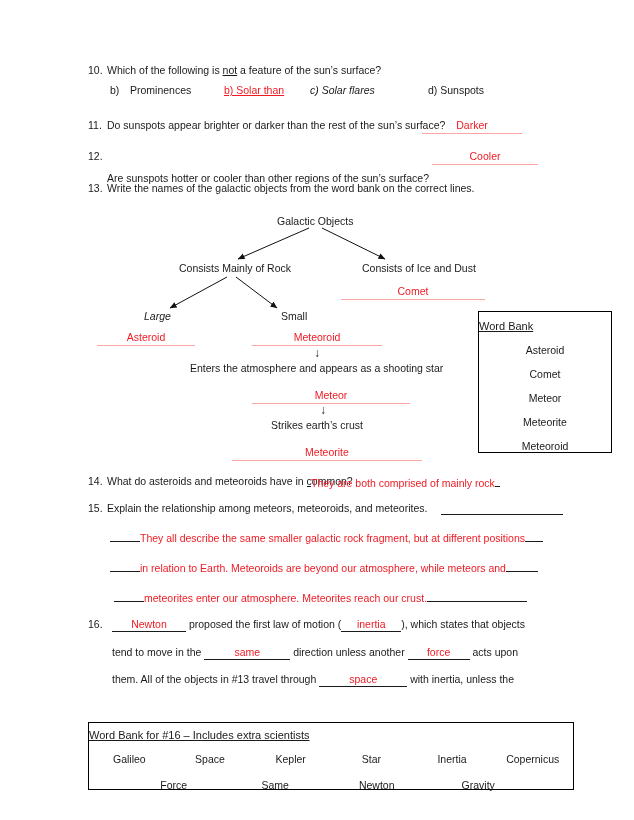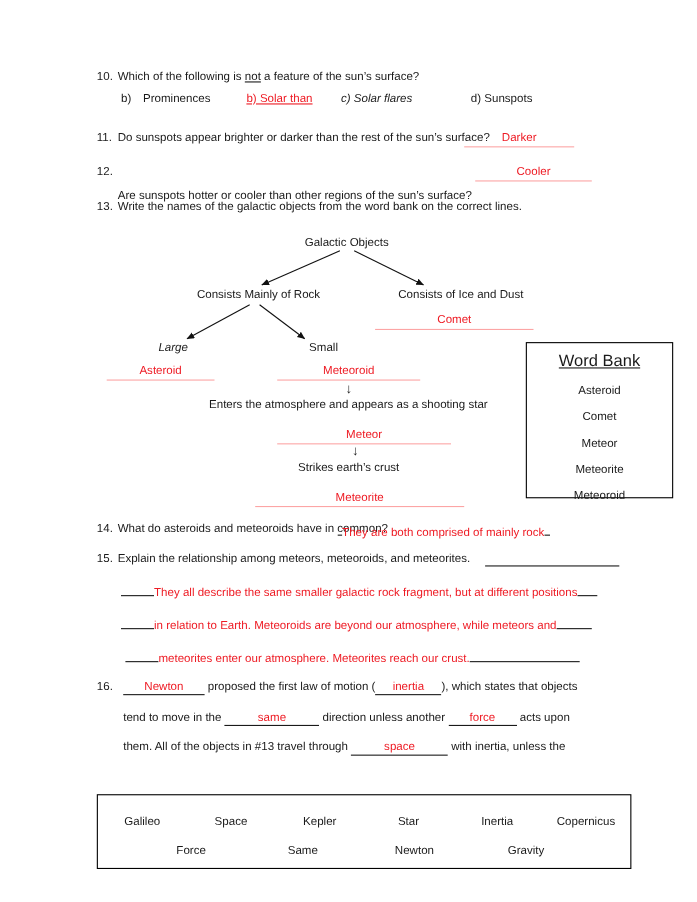--- a/index.html
+++ b/index.html
@@ -72,23 +72,22 @@
   }
 
   
   .wordbank {
     position: absolute;
     border: 1px solid #000;
     box-sizing: border-box;
     background: #fff;
   }
   .wb-title {
-    text-align: center;
     text-decoration: underline;
-    font-size: 15px;
+    font-size: 11px;
     color: #1a1a1a;
     white-space: nowrap;
   }
   .wb-item {
     text-align: center;
     font-size: 10.5px;
     color: #1a1a1a;
     white-space: nowrap;
   }
   .wb2-row {
@@ -236,20 +235,21 @@
   <div class="para-line" style="left:112px; top:646px;">
     <span>tend to move in the </span><span class="fib" style="width:86px;">same</span><span> direction unless another </span><span class="fib" style="width:62px;">force</span><span> acts upon</span>
   </div>
 
   <div class="para-line" style="left:112px; top:673px;">
     <span>them. All of the objects in #13 travel through </span><span class="fib" style="width:88px;">space</span><span> with inertia, unless the</span>
   </div>
 
 
   <div class="wordbank" style="left:88px; top:722px; width:486px; height:68px; padding-top:6px;">
+    <div class="wb-title">Word Bank for #16 – Includes extra scientists</div>
     <div class="wb2-row" style="margin-top:12px;">
       <div class="wb2-cell">Galileo</div>
       <div class="wb2-cell">Space</div>
       <div class="wb2-cell">Kepler</div>
       <div class="wb2-cell">Star</div>
       <div class="wb2-cell">Inertia</div>
       <div class="wb2-cell">Copernicus</div>
     </div>
     <div class="wb2-row" style="margin-top:14px; padding-left:34px; padding-right:44px;">
       <div class="wb2-cell">Force</div>

